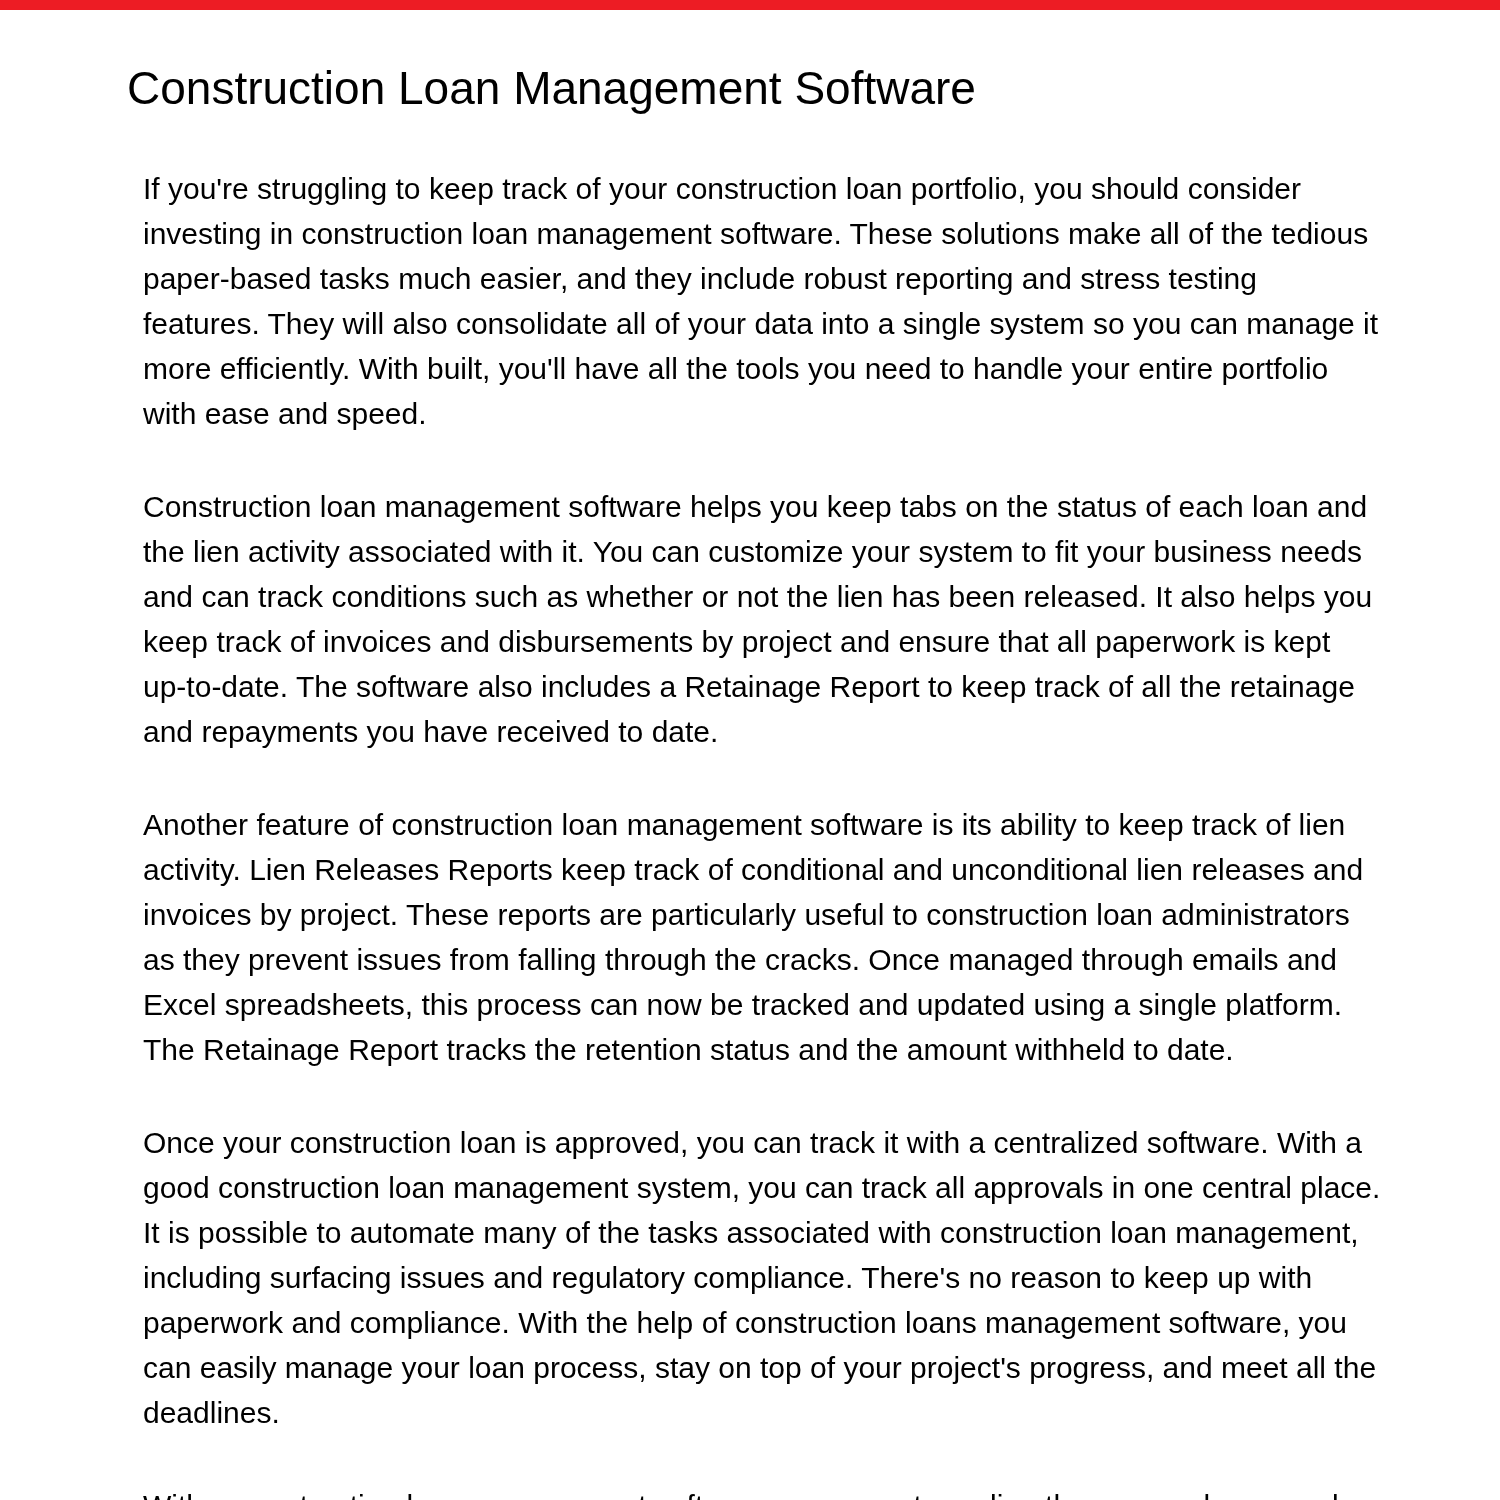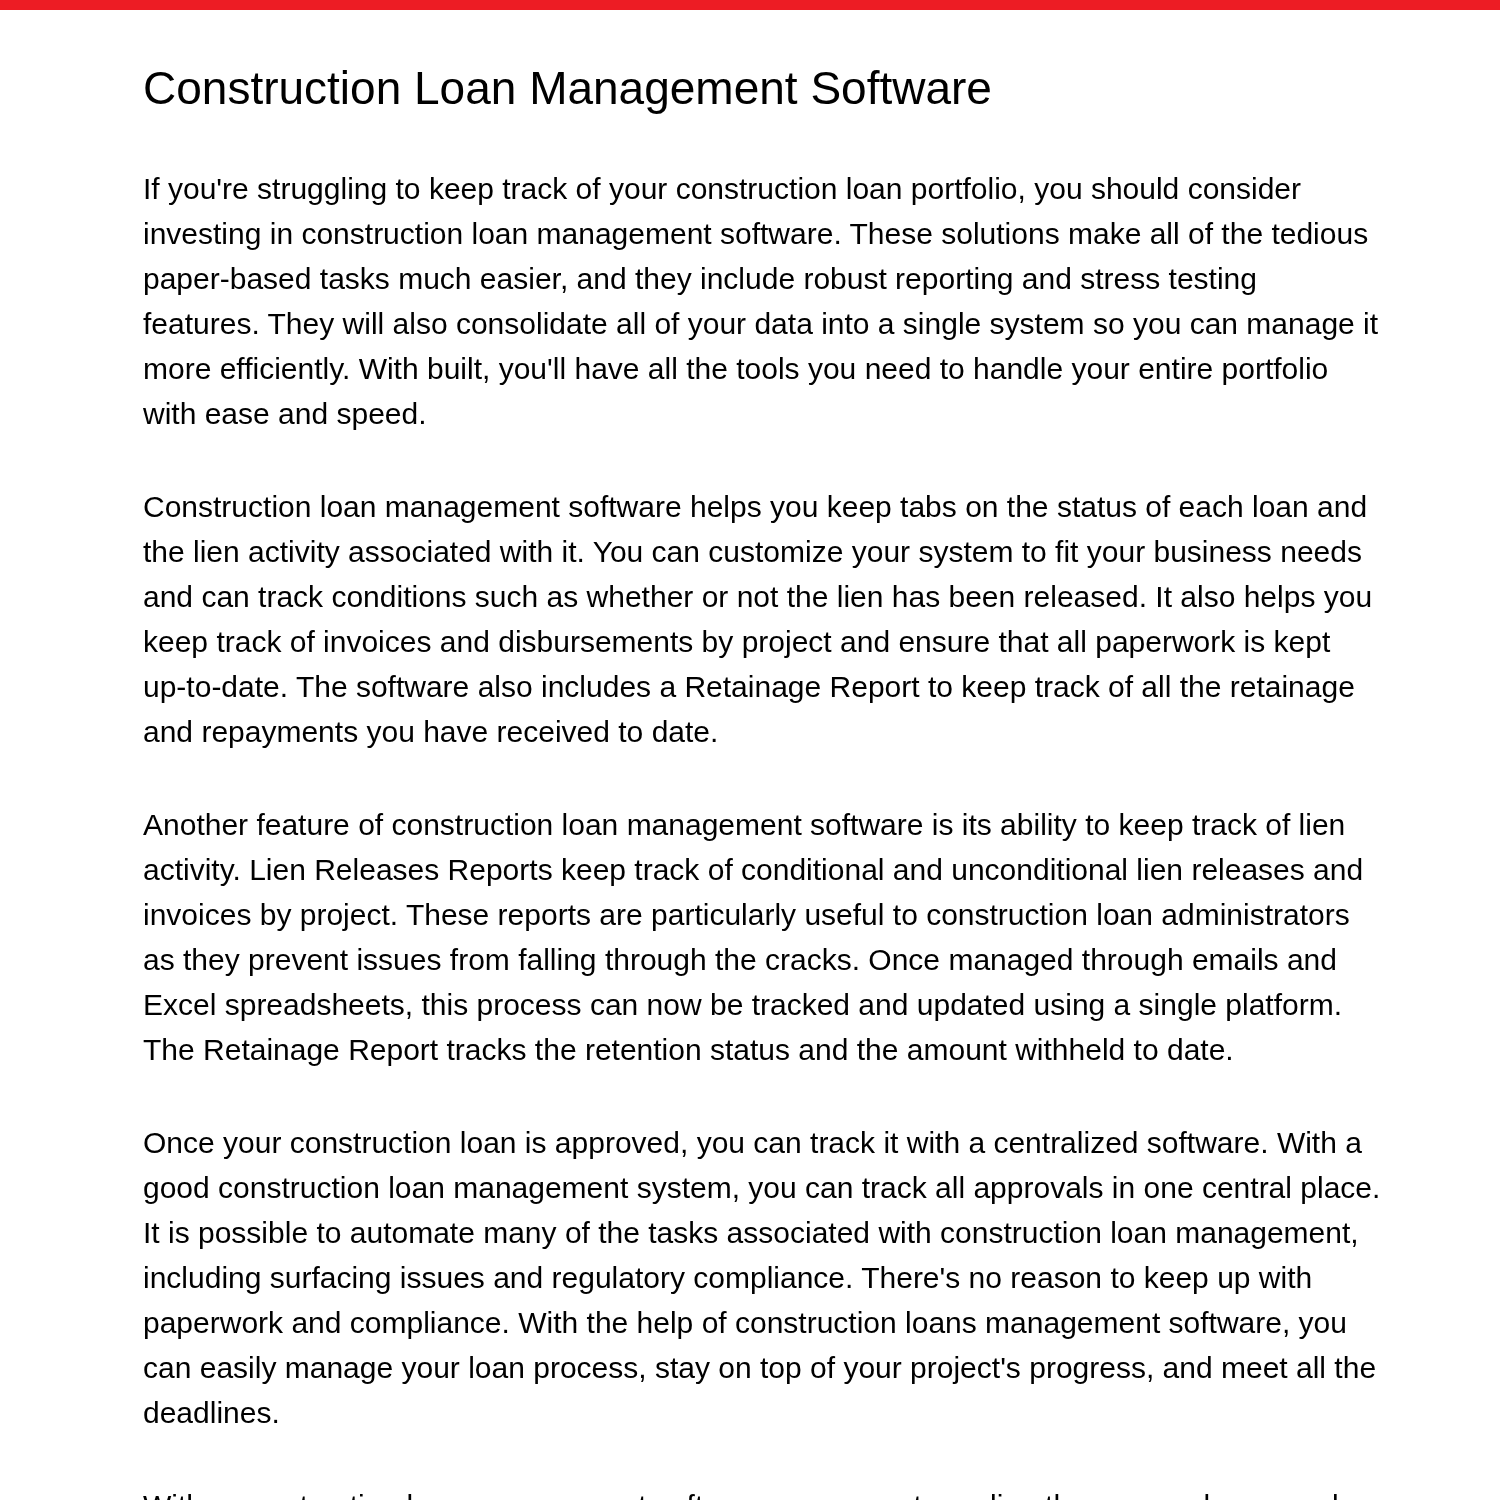--- a/index.html
+++ b/index.html
@@ -19,21 +19,21 @@
     height: 10px;
     background: #ed1c24;
   }
   .doc {
     padding: 0 100px 0 127px;
   }
   .doc h1 {
     font-size: 46px;
     line-height: 48px;
     font-weight: 400;
-    margin: 54px 0 54px 16px;
+    margin: 54px 0 54px 0;
     color: #000000;
     white-space: pre;
   }
   .doc p {
     font-size: 30px;
     line-height: 45px;
     font-weight: 400;
     margin: 0 0 48px 16px;
     color: #000000;
     white-space: pre;

